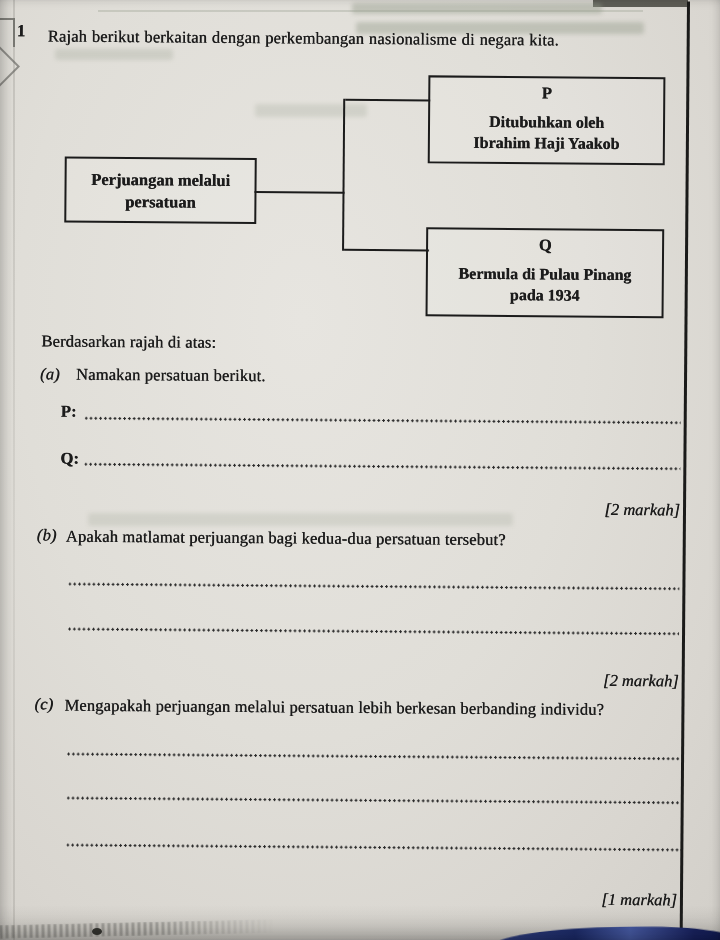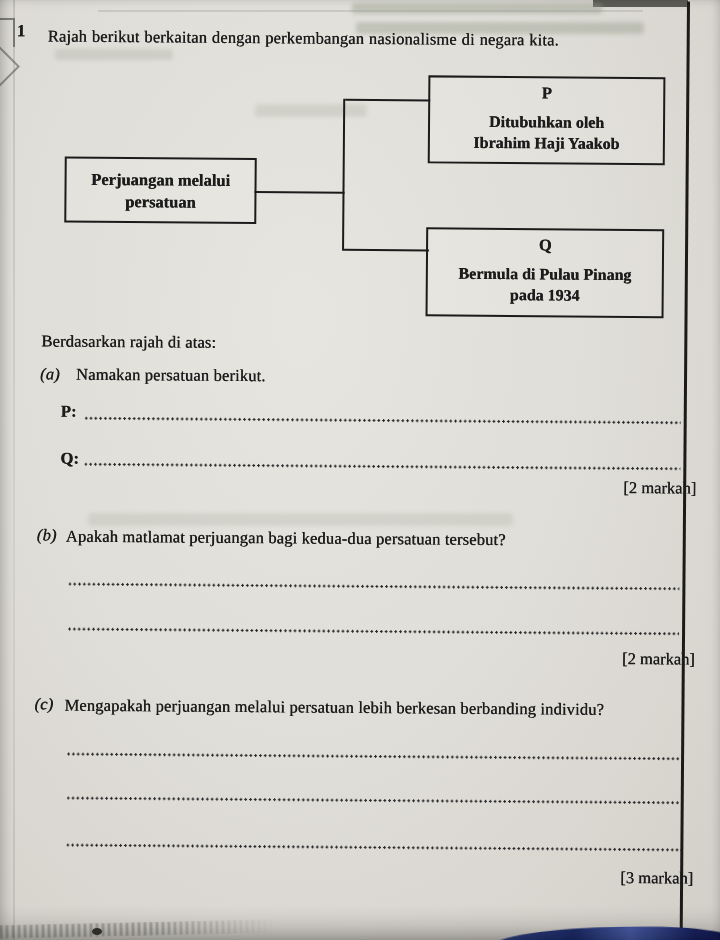--- a/index.html
+++ b/index.html
@@ -49,22 +49,22 @@
   .intro{left:44px;top:331px;}
   .lab-a{left:43px;top:364px;}
   .q-a{left:79px;top:364px;}
   .pfx-p{left:64px;top:401px;font-weight:bold;}
   .pfx-q{left:64px;top:448px;font-weight:bold;}
   .lab-b{left:41px;top:525px;}
   .q-b{left:70px;top:526px;}
   .lab-c{left:40px;top:694px;}
   .q-c{left:70px;top:695px;}
 
-  .marks{position:absolute;right:20px;font-size:16.5px;
-         text-shadow:.3px .2px 0 currentColor;}
+  .marks{position:absolute;right:36px;font-style:italic;font-size:16.5px;
+         text-shadow:.3px .2px 0 currentColor;margin-top:22px;}
   .marks-a{top:473px;}
   .marks-b{top:644px;}
   .marks-c{top:863px;}
 
   
   .ansline{position:absolute;height:3px;
     background-image:radial-gradient(circle at 1.5px 1.5px,#2a2a2a 1.05px,rgba(0,0,0,0) 1.4px);
     background-size:4.8px 3px;background-repeat:repeat-x;}
   .al-ap{left:88px;top:416px;width:596px;}
   .al-aq{left:88px;top:462px;width:596px;}
@@ -165,21 +165,21 @@
     <div class="txt q-b">Apakah matlamat perjuangan bagi kedua-dua persatuan tersebut?</div>
     <div class="ansline al-b1"></div>
     <div class="ansline al-b2"></div>
     <div class="marks marks-b">[2 markah]</div>
 
     <div class="txt italic lab-c">(c)</div>
     <div class="txt q-c">Mengapakah perjuangan melalui persatuan lebih berkesan berbanding individu?</div>
     <div class="ansline al-c1"></div>
     <div class="ansline al-c2"></div>
     <div class="ansline al-c3"></div>
-    <div class="marks marks-c">[3 markah]</div>
+    <div class="marks marks-c">[1 markah]</div>
 
     <div class="margin-line"></div>
   </div>
 
   <div class="bottom-shade"></div>
   <div class="smudge"></div>
   <div class="smudge-dot"></div>
   <div class="pen"></div>
 
 </div>

